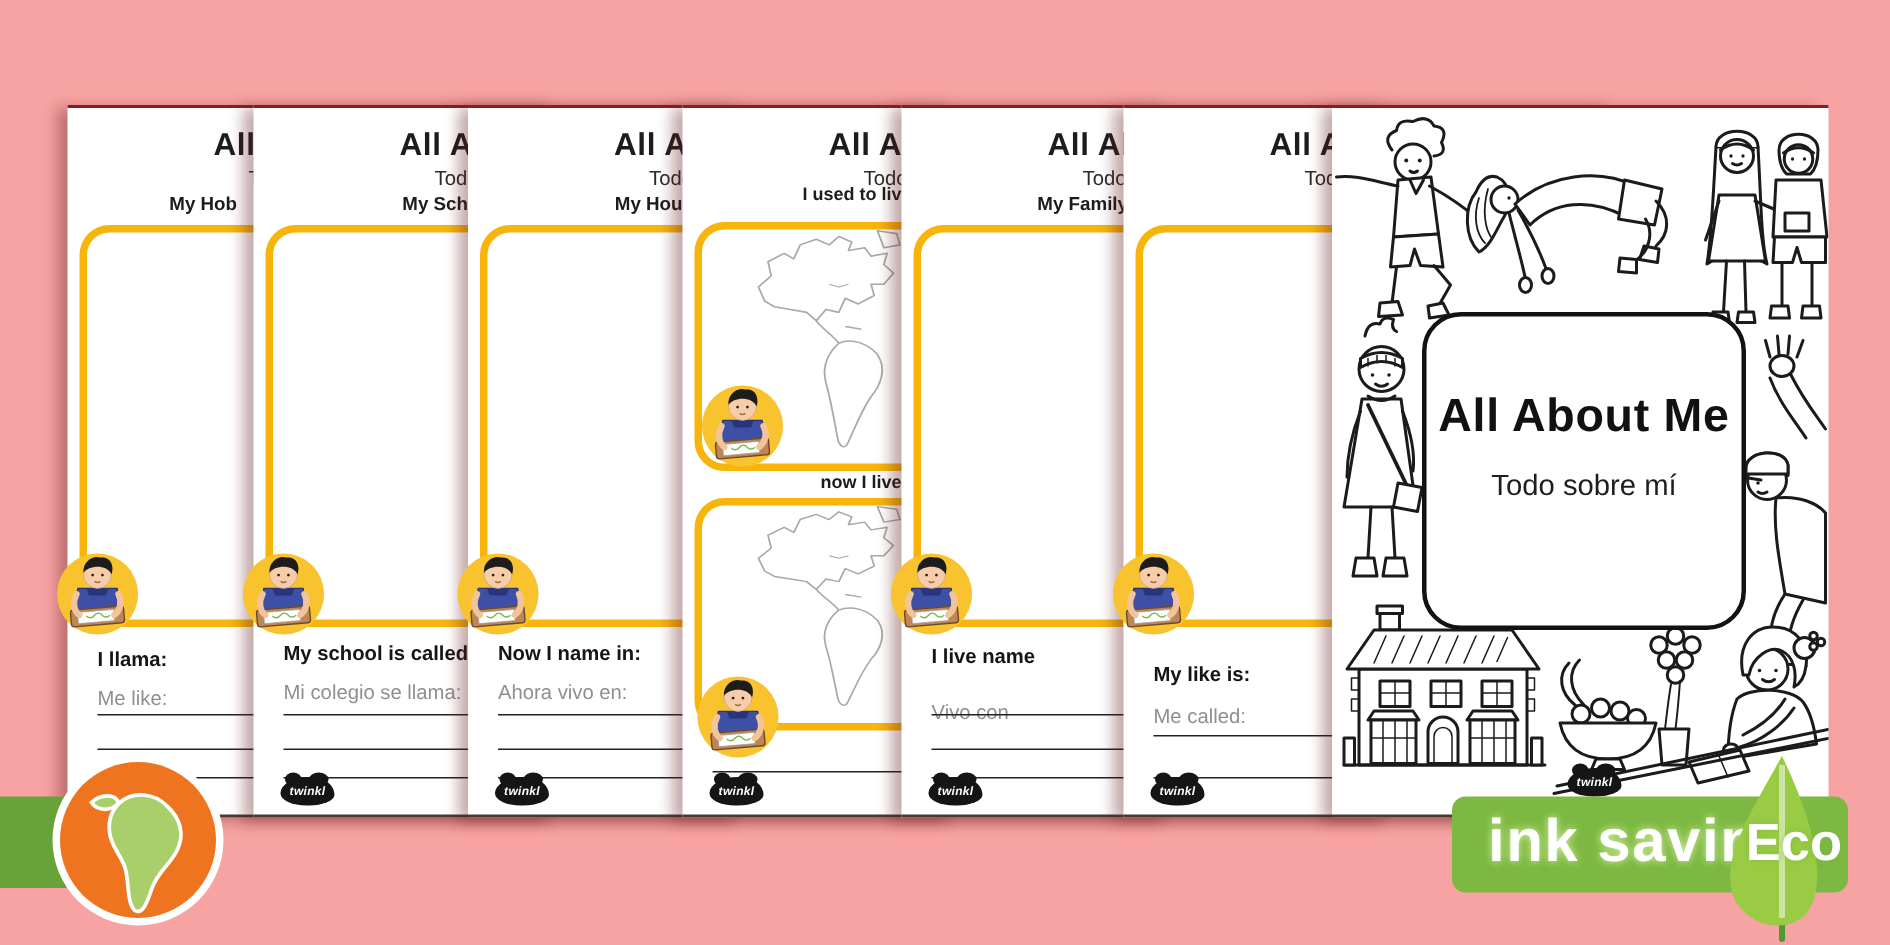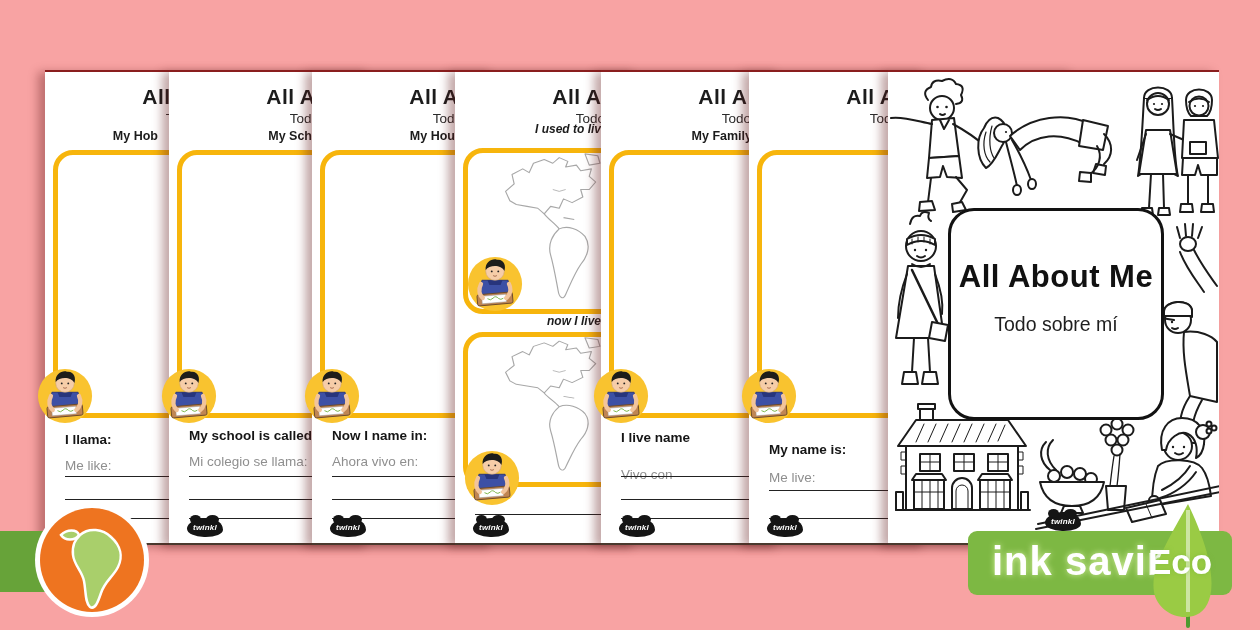--- a/index.html
+++ b/index.html
@@ -15,21 +15,21 @@
   .sh-sub{position:absolute;top:39px;left:0;width:100%;text-align:center;
           font-size:13.5px;color:#2b2b2b;}
   .sh-section{position:absolute;top:57px;font-weight:bold;font-size:12.5px;
               white-space:nowrap;color:#1c1c1c;}
   .frame{position:absolute;left:8px;top:78px;width:292px;height:258px;
          border:5px solid #F7B50C;border-radius:20px;}
   .boy{position:absolute;width:56px;height:56px;}
   .prompt-en{position:absolute;left:20px;font-weight:bold;font-size:13.5px;color:#151515;white-space:nowrap;}
   .prompt-es{position:absolute;left:20px;font-size:13.5px;color:#8f8f8f;white-space:nowrap;}
   .wline{position:absolute;left:20px;width:300px;border-top:1.6px solid #222;}
-  .maplabel{position:absolute;font-weight:bold;font-size:12px;white-space:nowrap;color:#1c1c1c;font-style:italic;}
+  .maplabel{position:absolute;font-weight:bold;font-size:12px;white-space:nowrap;color:#1c1c1c;}
   .mapsvg{position:absolute;}
   
   .twinkl{position:absolute;left:18px;top:446px;width:36px;height:19px;background:#151515;
           border-radius:55% 45% 50% 50% / 60% 65% 40% 45%;
           display:flex;align-items:center;justify-content:center;}
   .twinkl::before{content:'';position:absolute;left:3px;top:-3px;width:11px;height:9px;
           background:#151515;border-radius:50%;}
   .twinkl::after{content:'';position:absolute;right:4px;top:-3px;width:13px;height:9px;
           background:#151515;border-radius:50%;}
   .twinkl span{position:relative;z-index:1;color:#fff;font-size:8px;font-style:italic;
@@ -39,21 +39,21 @@
   .title-box{position:absolute;left:60px;top:136px;width:210px;height:206px;background:#fff;
              border:3.5px solid #121212;border-radius:26px;text-align:center;}
   .title-box .t1{margin-top:48px;font-size:31px;font-weight:bold;color:#111;letter-spacing:.5px;}
   .title-box .t2{margin-top:18px;font-size:19.5px;color:#1e1e1e;}
   
   .eco-banner{position:absolute;left:968px;top:531px;width:264px;height:64px;background:#7DB843;
               border-radius:9px;z-index:9;}
   .ink-label{position:absolute;left:24px;top:8px;font-size:40px;font-weight:bold;color:#fff;
              letter-spacing:1px;text-shadow:0 0 6px rgba(222,245,170,.95);}
   .eco-leaf{position:absolute;left:1136px;top:502px;width:104px;height:126px;z-index:10;}
-  .eco-label{position:absolute;left:1148px;top:542px;width:80px;text-align:left;z-index:11;
+  .eco-label{position:absolute;left:1148px;top:542px;width:80px;text-align:right;z-index:11;
              font-size:35px;font-weight:bold;color:#fff;text-shadow:0 0 4px rgba(120,180,60,.6);}
   
   .globe-tab{position:absolute;left:0;top:531px;width:114px;height:61px;background:#67A339;z-index:8;}
   .globe{position:absolute;left:33px;top:501px;width:118px;height:118px;z-index:10;}
 </style>
 </head>
 <body>
 
 <svg width="0" height="0" style="position:absolute">
   <defs>
@@ -184,22 +184,22 @@
       </div>
   </div>
 
   <div class="sheet" style="left:749px;z-index:6">
     <div class="sh-header">All About Me</div>
     <div class="sh-sub">Todo sobre mí</div>
     <div class="frame"></div>
     <svg class="boy" style="left:-8px;top:296px" viewBox="0 0 60 60">
         <use href="#boy-writer"></use>
       </svg>
-    <div class="prompt-en" style="top:370px">My name is:</div>
-    <div class="prompt-es" style="top:398px">Me live:</div>
+    <div class="prompt-en" style="top:370px">My like is:</div>
+    <div class="prompt-es" style="top:398px">Me called:</div>
     <div class="wline" style="top:418px"></div>
     <div class="wline" style="top:446px"></div>
     <div class="twinkl">
         <span>twinkl</span>
       </div>
   </div>
 
   <div class="sheet cover" style="left:888px;z-index:7">
     <svg class="cover-art" viewBox="0 0 327 471">
       <g stroke="#1B1B1B" stroke-width="2" fill="none" stroke-linecap="round" stroke-linejoin="round">

